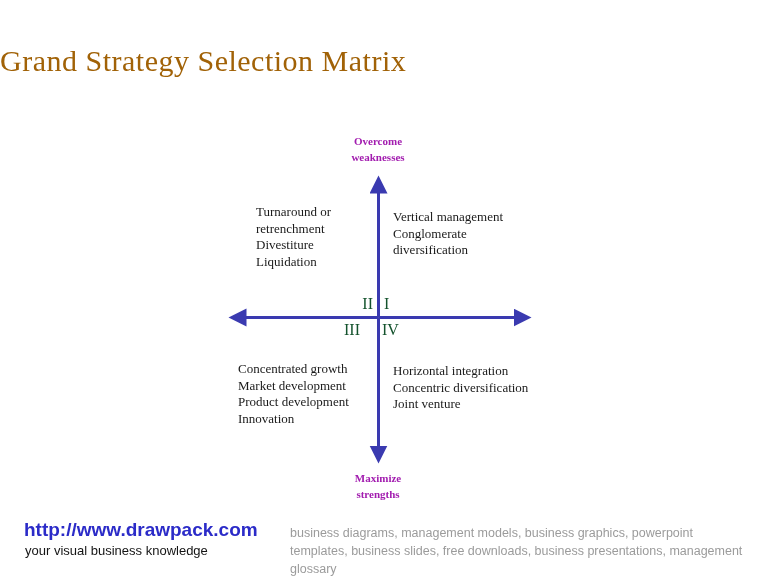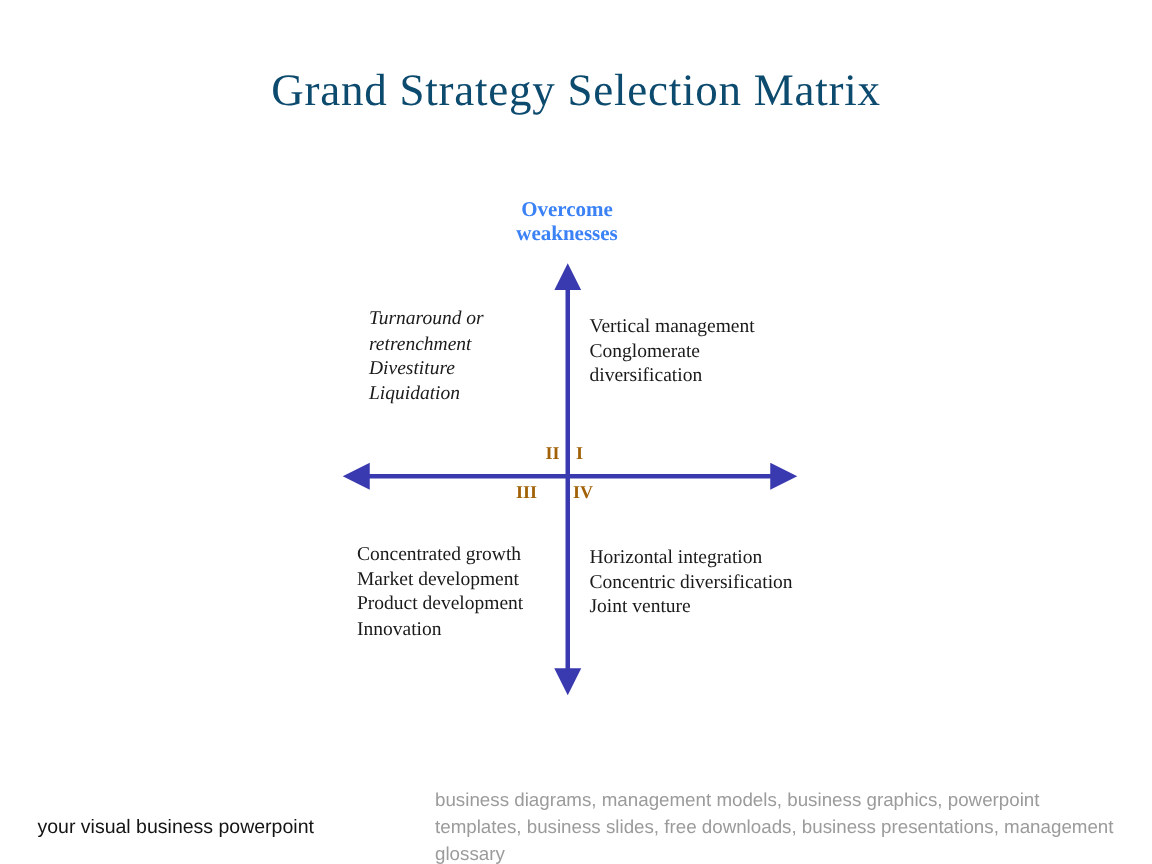--- a/index.html
+++ b/index.html
@@ -9,52 +9,51 @@
     height: 576px;
     background: #ffffff;
     overflow: hidden;
     font-family: "Liberation Serif", serif;
   }
   .abs { position: absolute; }
   .prelines { white-space: pre-line; }
 
   .title {
     left: 0; right: 0; top: 44px;
-    text-align: center;
+    text-align: left;
     font-size: 30px;
-    color: #0c4a6e;
+    color: #a16207;
     letter-spacing: 0.5px;
   }
 
   .axis-label {
-    color: #3b82f6;
+    color: #a21caf;
     font-weight: bold;
-    font-size: 14px;
+    font-size: 11px;
     line-height: 16px;
     text-align: center;
   }
   .axis-top    { left: 318px; top: 133px; width: 120px; }
   .axis-bottom { left: 318px; top: 470px; width: 120px; }
   .axis-left   { left: 125px; top: 272px; width: 100px; }
   .axis-right  { left: 525px; top: 272px; width: 100px; }
 
   .qtext {
     color: #1a1a1a;
     font-size: 13px;
     line-height: 16.5px;
   }
-  .q2 { left: 246px; top: 204px; font-style: italic; }
+  .q2 { left: 256px; top: 204px; }
   .q1 { left: 393px; top: 209px; }
   .q3 { left: 238px; top: 361px; }
   .q4 { left: 393px; top: 363px; }
 
   .numeral {
-    color: #a16207;
-    font-size: 12px;
-    font-weight: bold;
+    color: #14532d;
+    font-size: 16px;
   }
   .num-ii  { left: 345px; top: 295px; width: 28px; text-align: right; }
   .num-i   { left: 384px; top: 295px; }
   .num-iii { left: 344px; top: 321px; width: 33px; text-align: left; }
   .num-iv  { left: 382px; top: 321px; }
 
   .axes-svg { left: 0; top: 0; }
 
   .footer-link {
     left: 24px; top: 519px;
@@ -95,20 +94,22 @@
     <g stroke="#3A3AB0" stroke-width="3" fill="none">
       <line x1="378.5" y1="317.5" x2="378.5" y2="180" marker-end="url(#ah)"></line>
       <line x1="378.5" y1="317.5" x2="378.5" y2="459" marker-end="url(#ah)"></line>
       <line x1="378.5" y1="317.5" x2="233" y2="317.5" marker-end="url(#ah)"></line>
       <line x1="378.5" y1="317.5" x2="527" y2="317.5" marker-end="url(#ah)"></line>
     </g>
   </svg>
 
   <div class="abs axis-label axis-top prelines">Overcome
 weaknesses</div>
+  <div class="abs axis-label axis-bottom prelines">Maximize
+strengths</div>
 
   <div class="abs numeral num-ii">II</div>
   <div class="abs numeral num-i">I</div>
   <div class="abs numeral num-iii">III</div>
   <div class="abs numeral num-iv">IV</div>
 
   <div class="abs qtext q2 prelines">Turnaround or
 retrenchment
 Divestiture
 Liquidation</div>
@@ -116,16 +117,17 @@
 Conglomerate
 diversification</div>
   <div class="abs qtext q3 prelines">Concentrated growth
 Market development
 Product development
 Innovation</div>
   <div class="abs qtext q4 prelines">Horizontal integration
 Concentric diversification
 Joint venture</div>
 
-  <div class="abs footer-tagline">your visual business powerpoint</div>
+  <a class="abs footer-link">http://www.drawpack.com</a>
+  <div class="abs footer-tagline">your visual business knowledge</div>
   <div class="abs footer-desc">business diagrams, management models, business graphics, powerpoint templates, business slides, free downloads, business presentations, management glossary</div>
 
 </div>
 
 </body></html>

